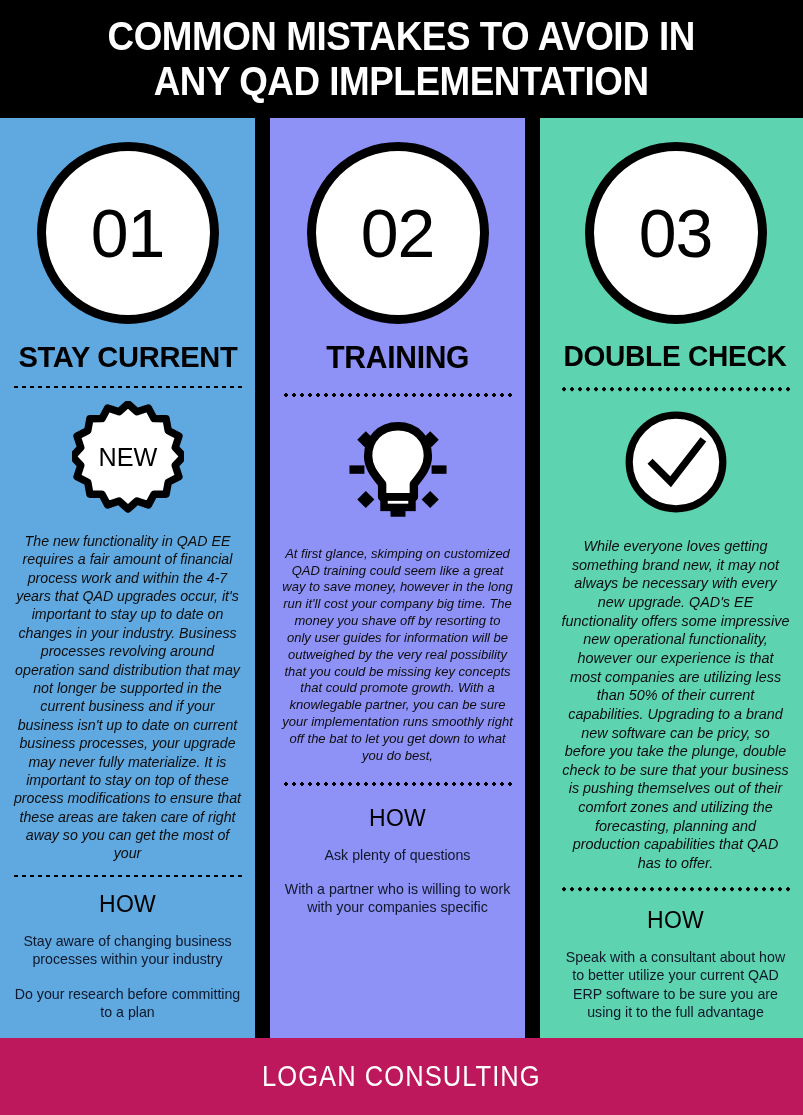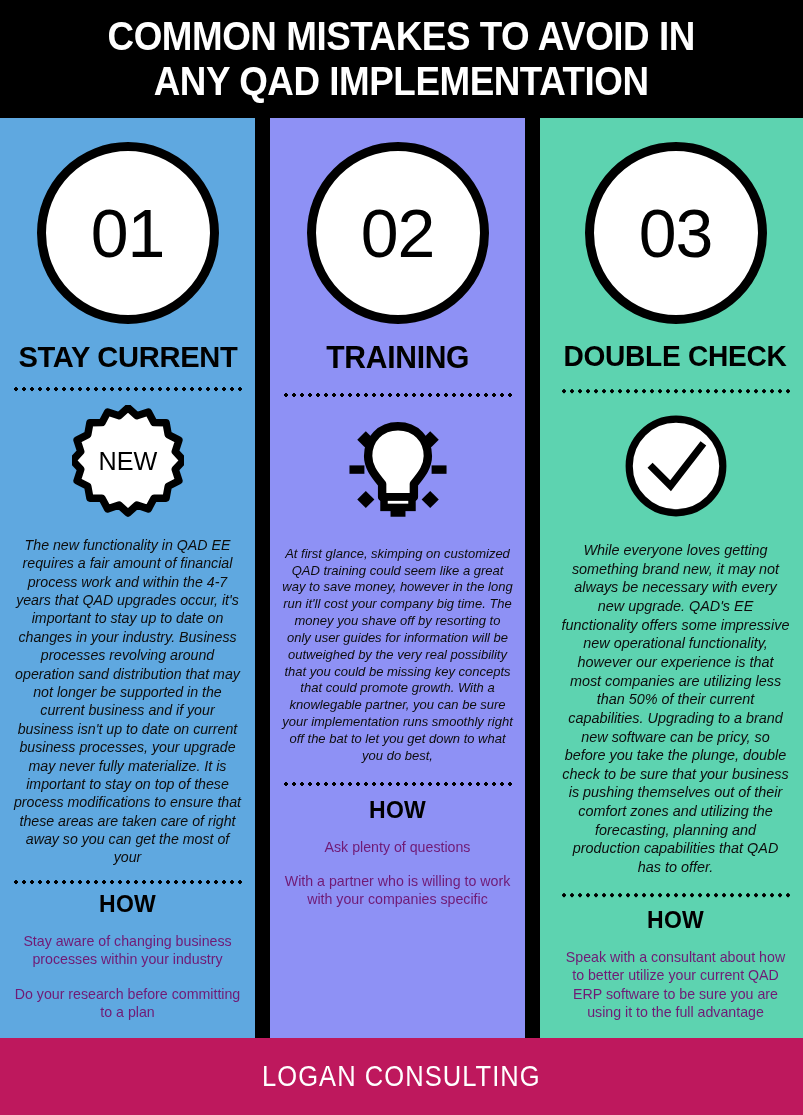--- a/index.html
+++ b/index.html
@@ -120,35 +120,35 @@
     text-align:center;
     margin-top:16px;
     padding:0 4px;
     font-style:italic;
   }
   .col-2 .body-text{ font-size:13px; }
   .col-3 .body-text{ font-size:14.4px; }
 
   .how-label{
     font-family:"Liberation Sans Narrow","Liberation Sans",sans-serif;
-    font-weight:700;
+    font-weight:400;
     font-size:23px;
     color:#000;
     letter-spacing:0.2px;
-    margin-top:0;
+    margin-top:8px;
   }
   .how-list{
     margin-top:14px;
     width:100%;
   }
   .how-item{
     font-family:"Liberation Sans","DejaVu Sans",sans-serif;
     font-size:14.2px;
     line-height:1.3;
-    color:#701a75;
+    color:#0f172a;
     text-align:center;
     padding:0 2px;
     margin-bottom:16px;
   }
 
   
   .footer{
     height:80px;
     background:#be185d;
     display:flex; align-items:center; justify-content:center;

